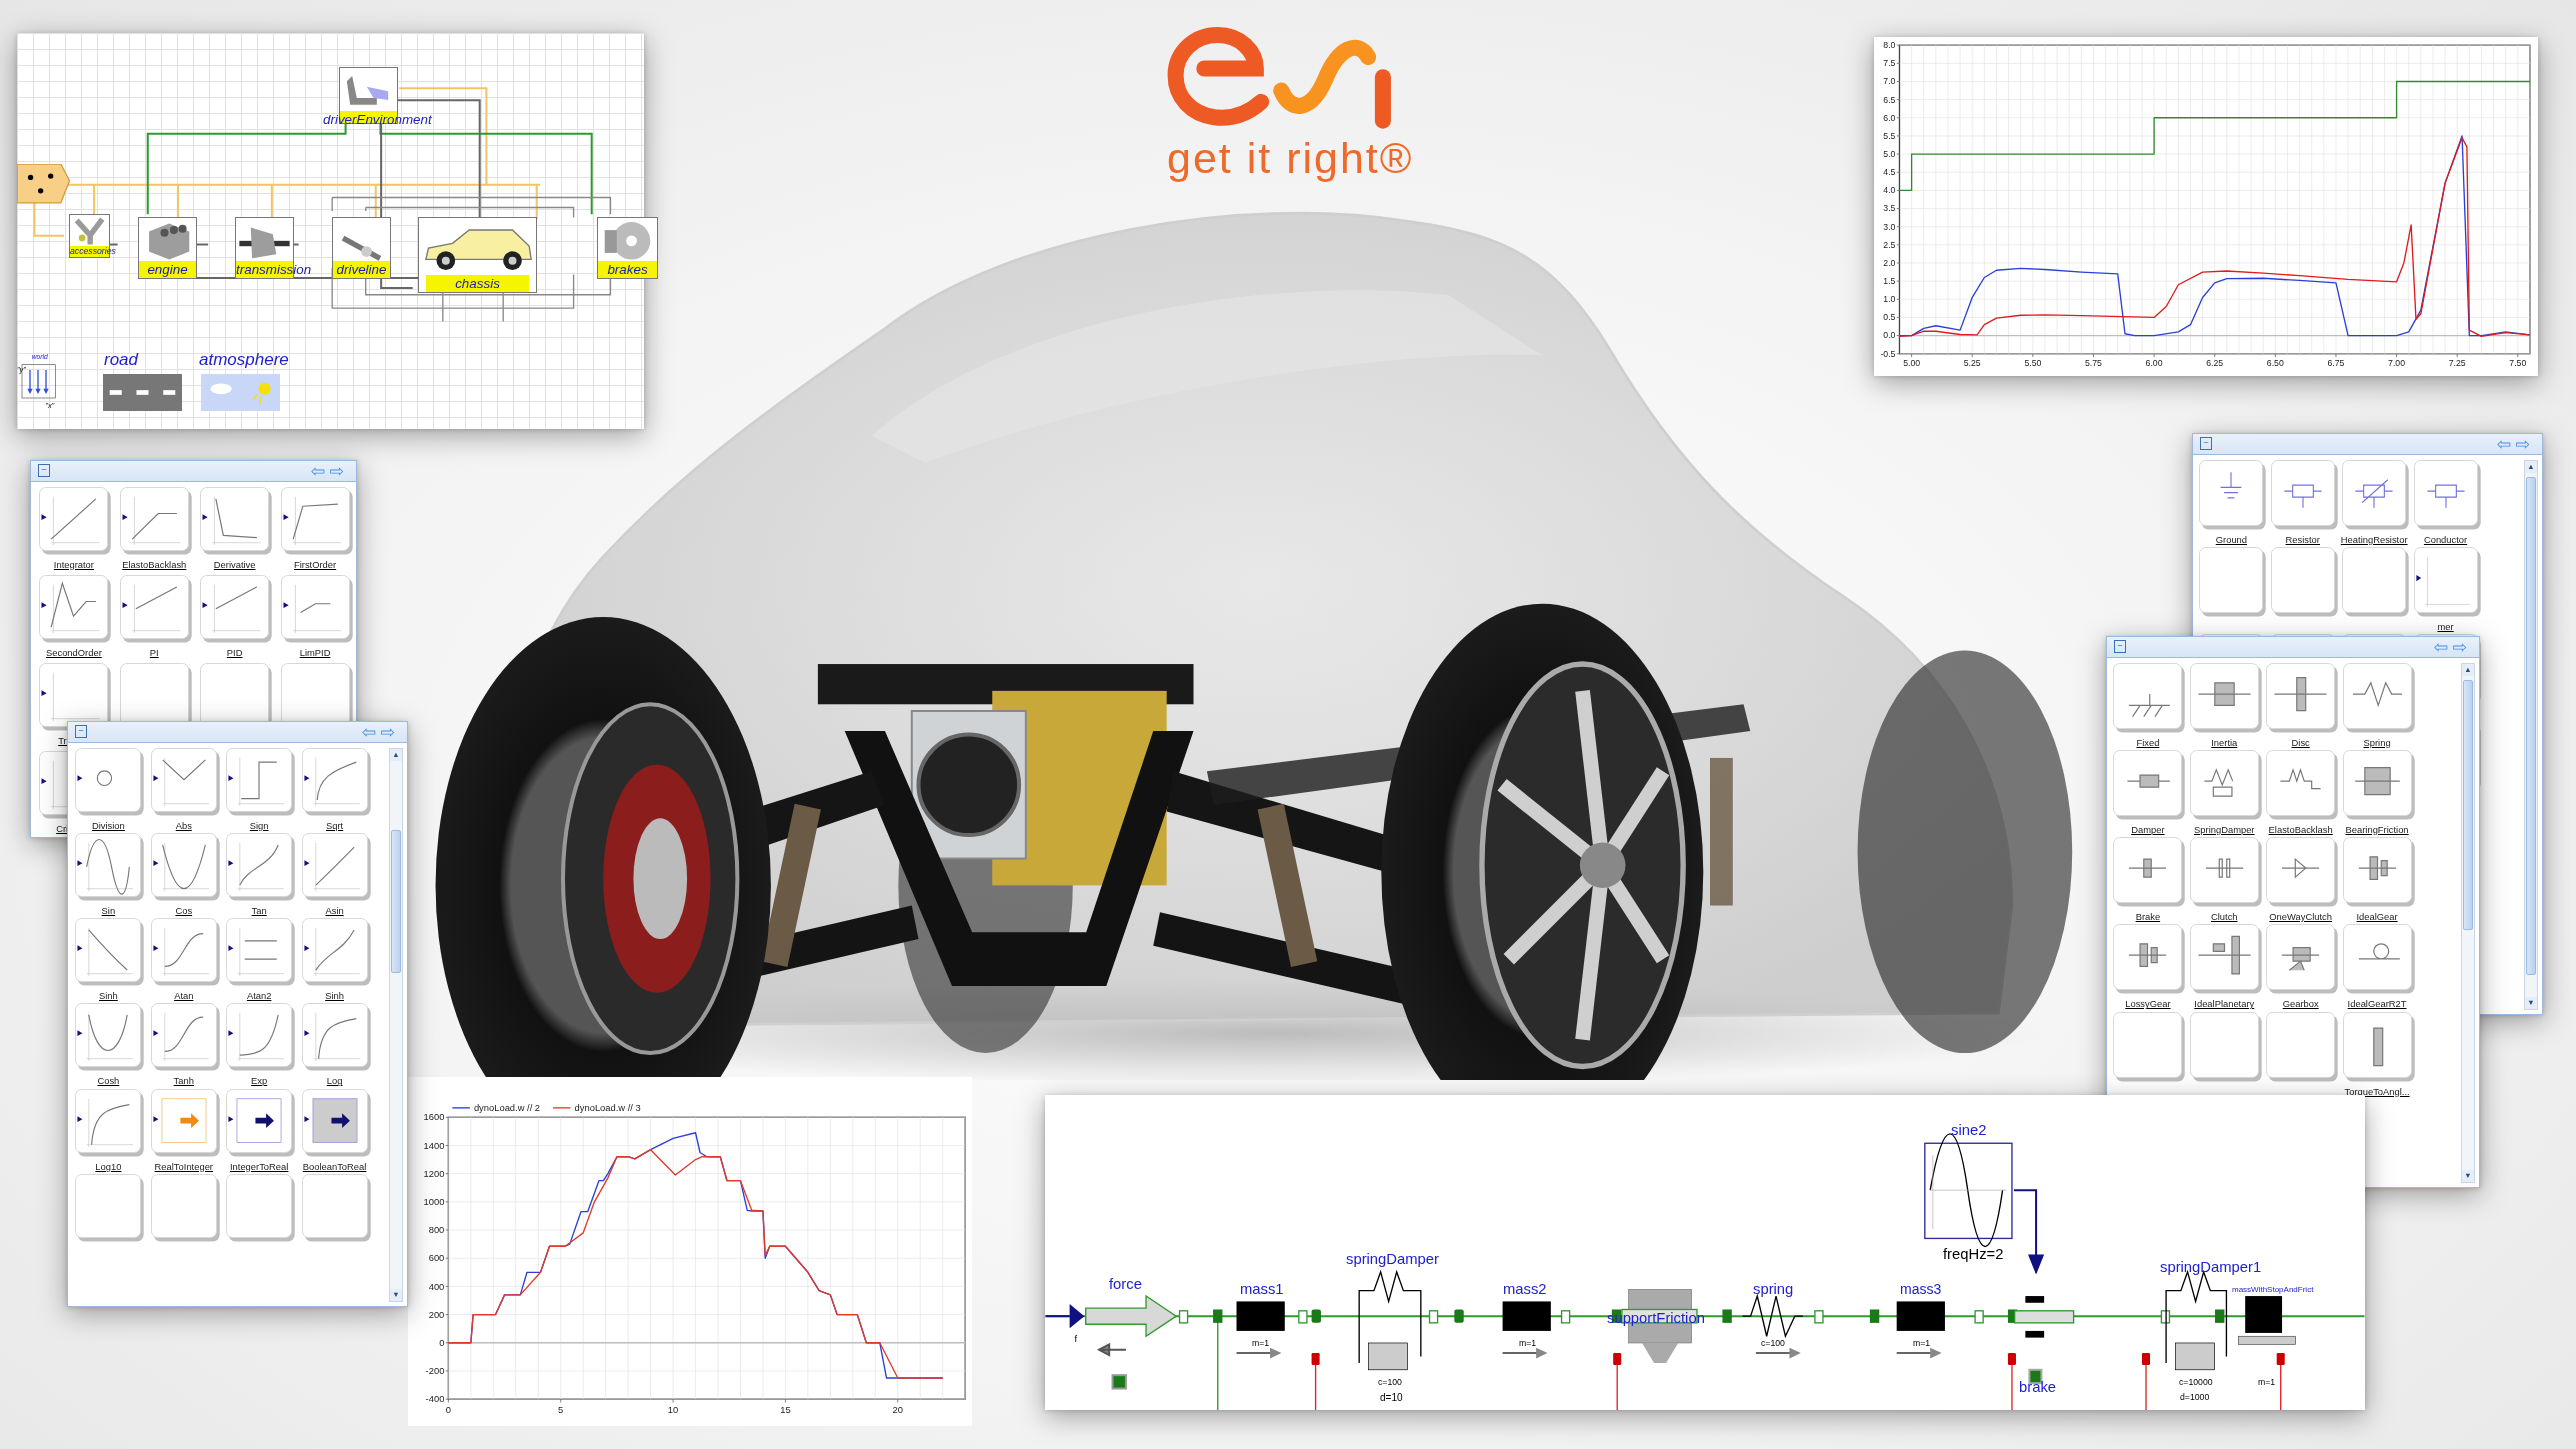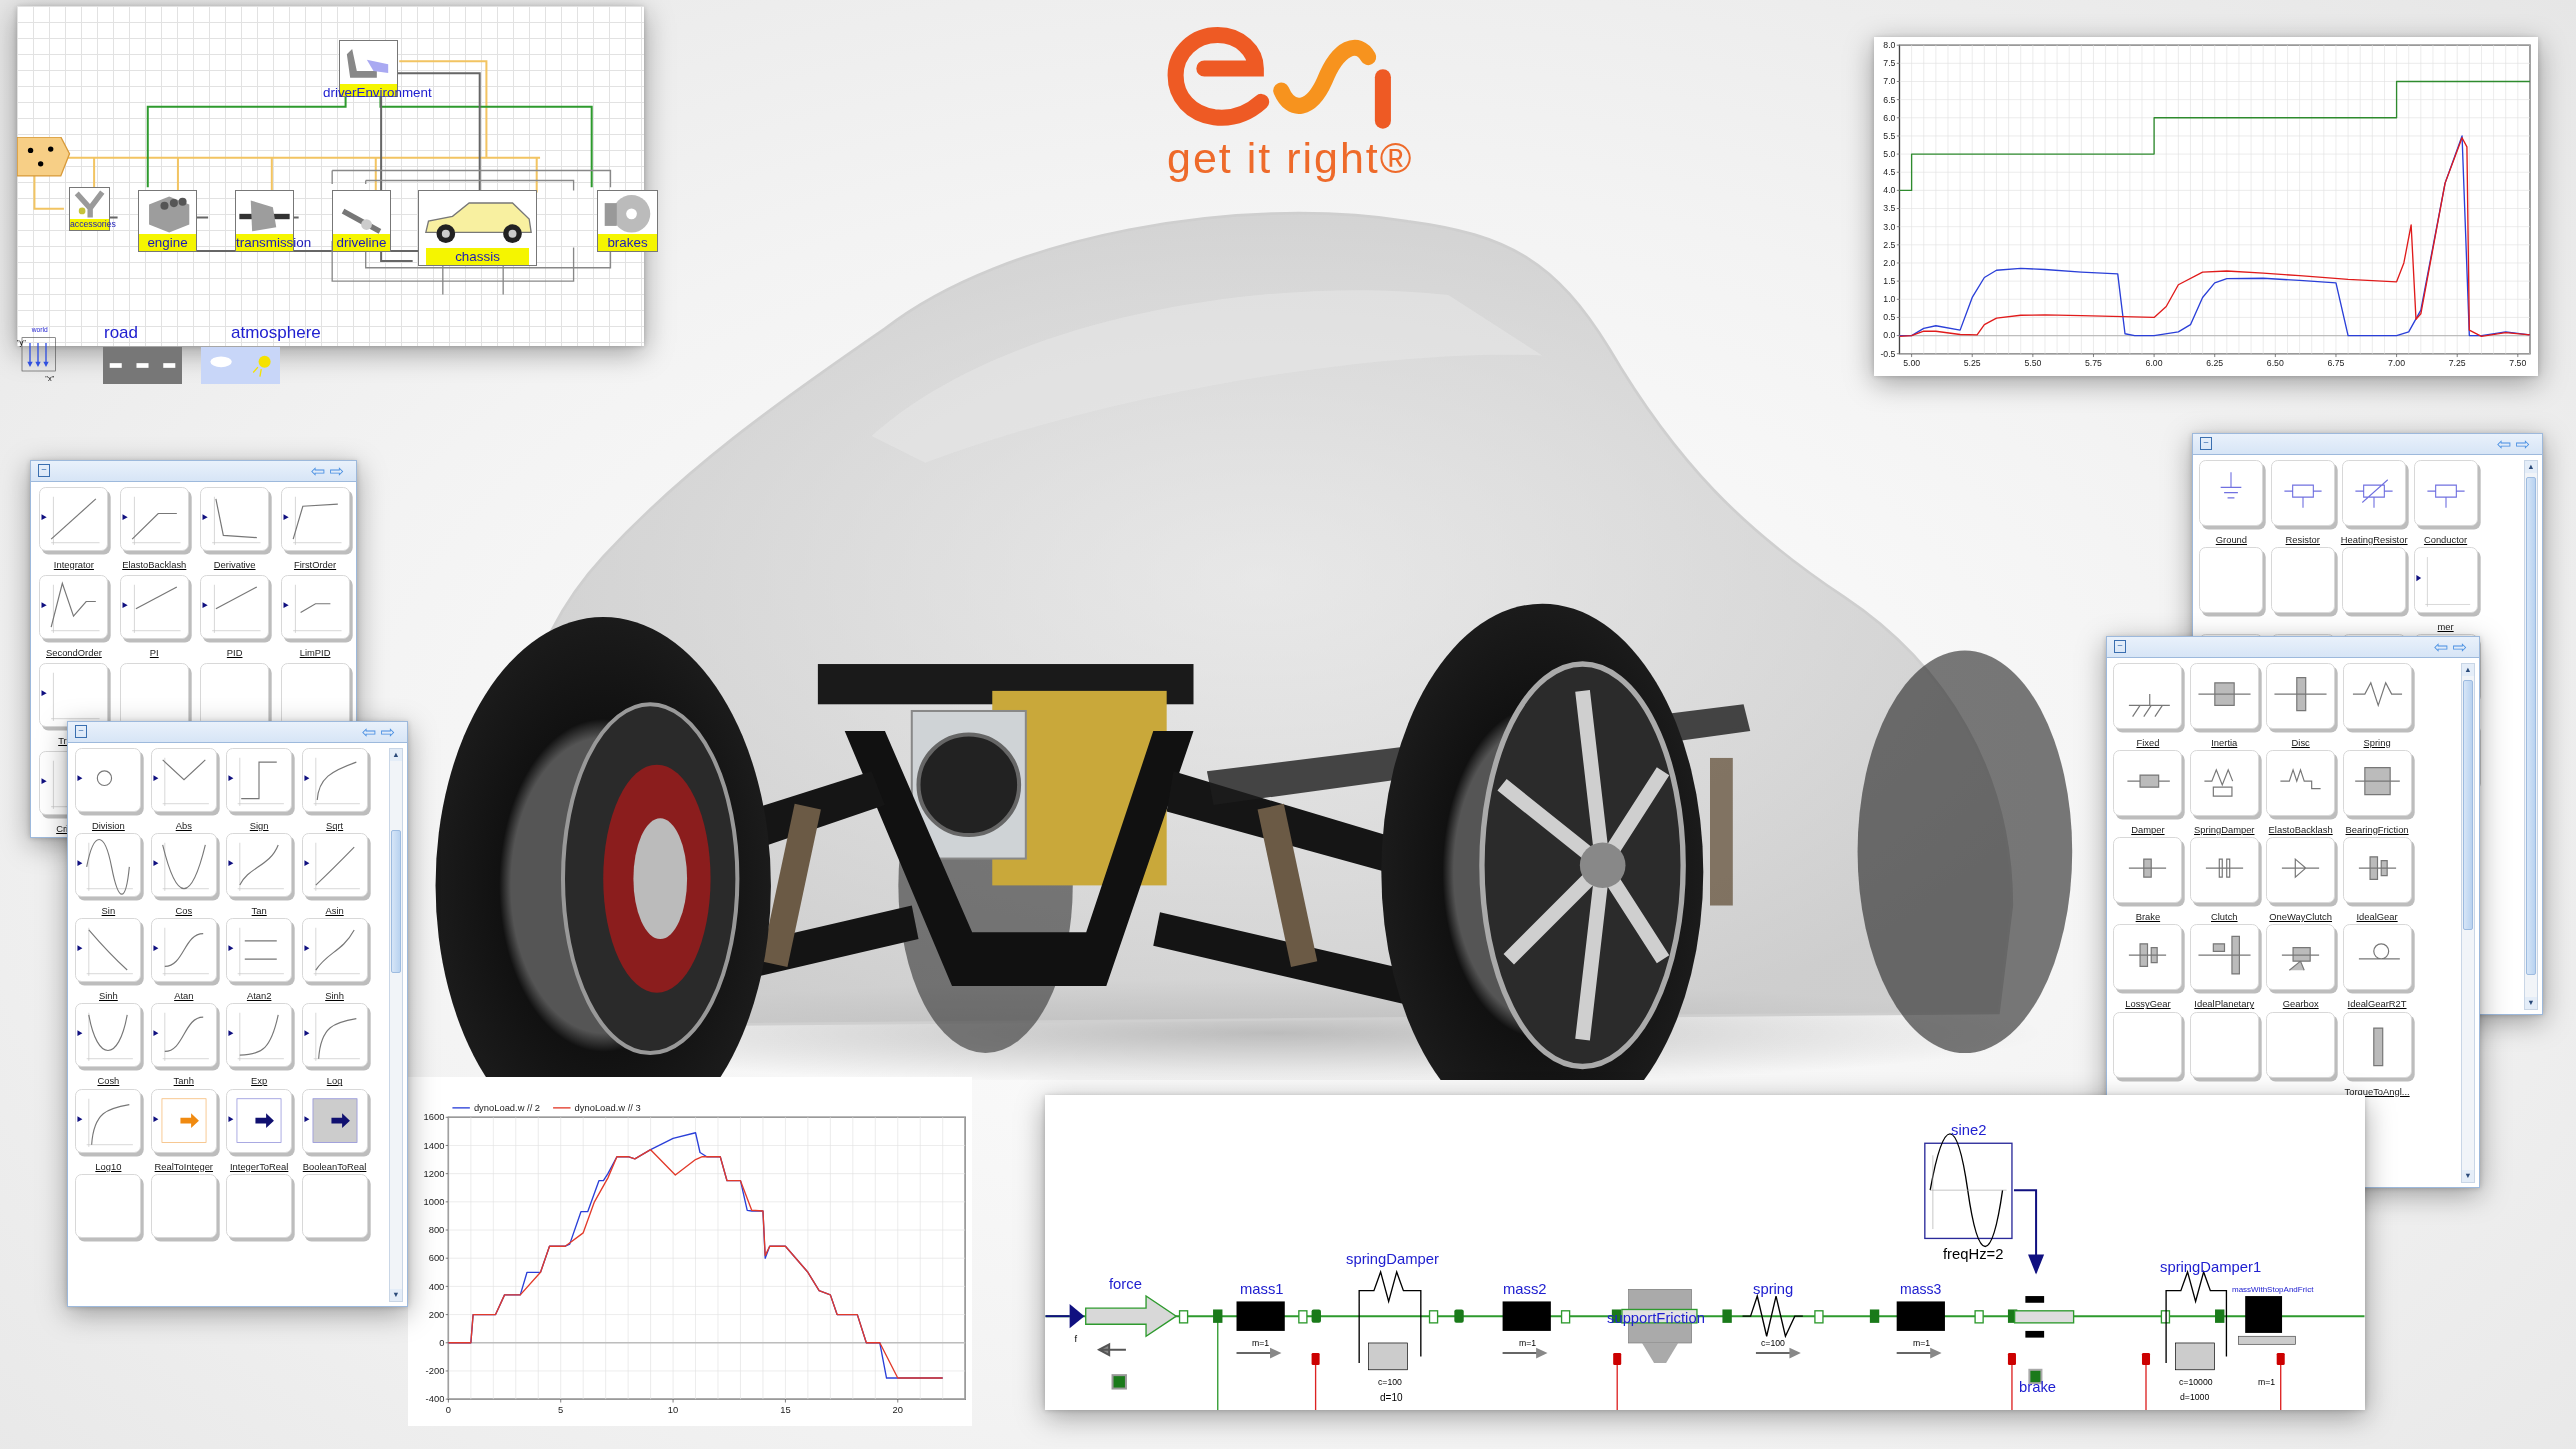--- a/index.html
+++ b/index.html
@@ -5,23 +5,23 @@
   html,body{margin:0;padding:0;}
   body{width:2576px;height:1449px;position:relative;overflow:hidden;
     background:radial-gradient(ellipse at 50% 55%, #ffffff 0%, #f3f3f3 55%, #e6e6e6 100%);
     font-family:"Liberation Sans", sans-serif;}
   .abs{position:absolute;}
   .shadow{box-shadow:0 6.7px 27px rgba(0,0,0,.35), 0 1.3px 5.4px rgba(0,0,0,.2);}
   
   #logo{left:1167px;top:27px;width:282px;height:161px;}
   #logo .tag{position:absolute;left:0;top:107px;width:282px;font-size:43px;color:#ee6a2a;letter-spacing:2px;}
   
-  #diagram{left:17px;top:6px;width:627px;height:340px;background:#fff;
+  #diagram{left:17px;top:33px;width:627px;height:396px;background:#fff;
     background-image:linear-gradient(#e2e2e2 0.7px,transparent 0.7px),linear-gradient(90deg,#e2e2e2 0.7px,transparent 0.7px);
-    background-size:16px 16px;}
+    background-size:16px 16px;font-style:italic;}
   .blk{position:absolute;background:#fff;border:1.3px solid #777;}
   .blk .bar{position:absolute;left:0;right:0;bottom:0;height:17.4px;background:#f5f500;
     color:#1a1ab8;font-size:13.4px;text-align:center;line-height:17.4px;white-space:nowrap;}
   .lbl-blue{color:#2020d0;position:absolute;white-space:nowrap;}
   
   #chartTR{left:1874px;top:37px;width:664px;height:339px;background:#fff;}
   #chartBL{left:408px;top:1077px;width:564px;height:349px;background:#fff;}
   svg text{font-family:"Liberation Sans", sans-serif;}
   
   .pal{position:absolute;background:#fff;border:1.3px solid #9db9dc;}
@@ -200,21 +200,21 @@
 
   <div class="lbl-blue" style="left:87px;top:317px;font-size:17px;">road</div>
   <div class="abs" style="left:86px;top:341px;width:79px;height:37px;background:#777;">
     <svg width="79" height="37" viewBox="0 0 118 55">
       <rect x="10" y="24" width="18" height="7" fill="#fff"></rect>
         <rect x="50" y="24" width="18" height="7" fill="#fff"></rect>
         <rect x="90" y="24" width="18" height="7" fill="#fff"></rect>
     </svg>
   </div>
 
-  <div class="lbl-blue" style="left:182px;top:317px;font-size:17px;margin-left:32px;">atmosphere</div>
+  <div class="lbl-blue" style="left:182px;top:317px;font-size:17px;">atmosphere</div>
   <div class="abs" style="left:184px;top:341px;width:79px;height:37px;background:#c8d6f8;">
     <svg width="79" height="37" viewBox="0 0 118 55">
       <ellipse cx="30" cy="22" rx="16" ry="8" fill="#fff"></ellipse>
       <circle cx="95" cy="22" r="9" fill="#f5e200"></circle>
       <path d="M85 30 L78 38 M90 33 L88 44" stroke="#f5e200" stroke-width="2"></path>
     </svg>
   </div>
 </div>
 
 <div id="chartTR" class="abs shadow">

